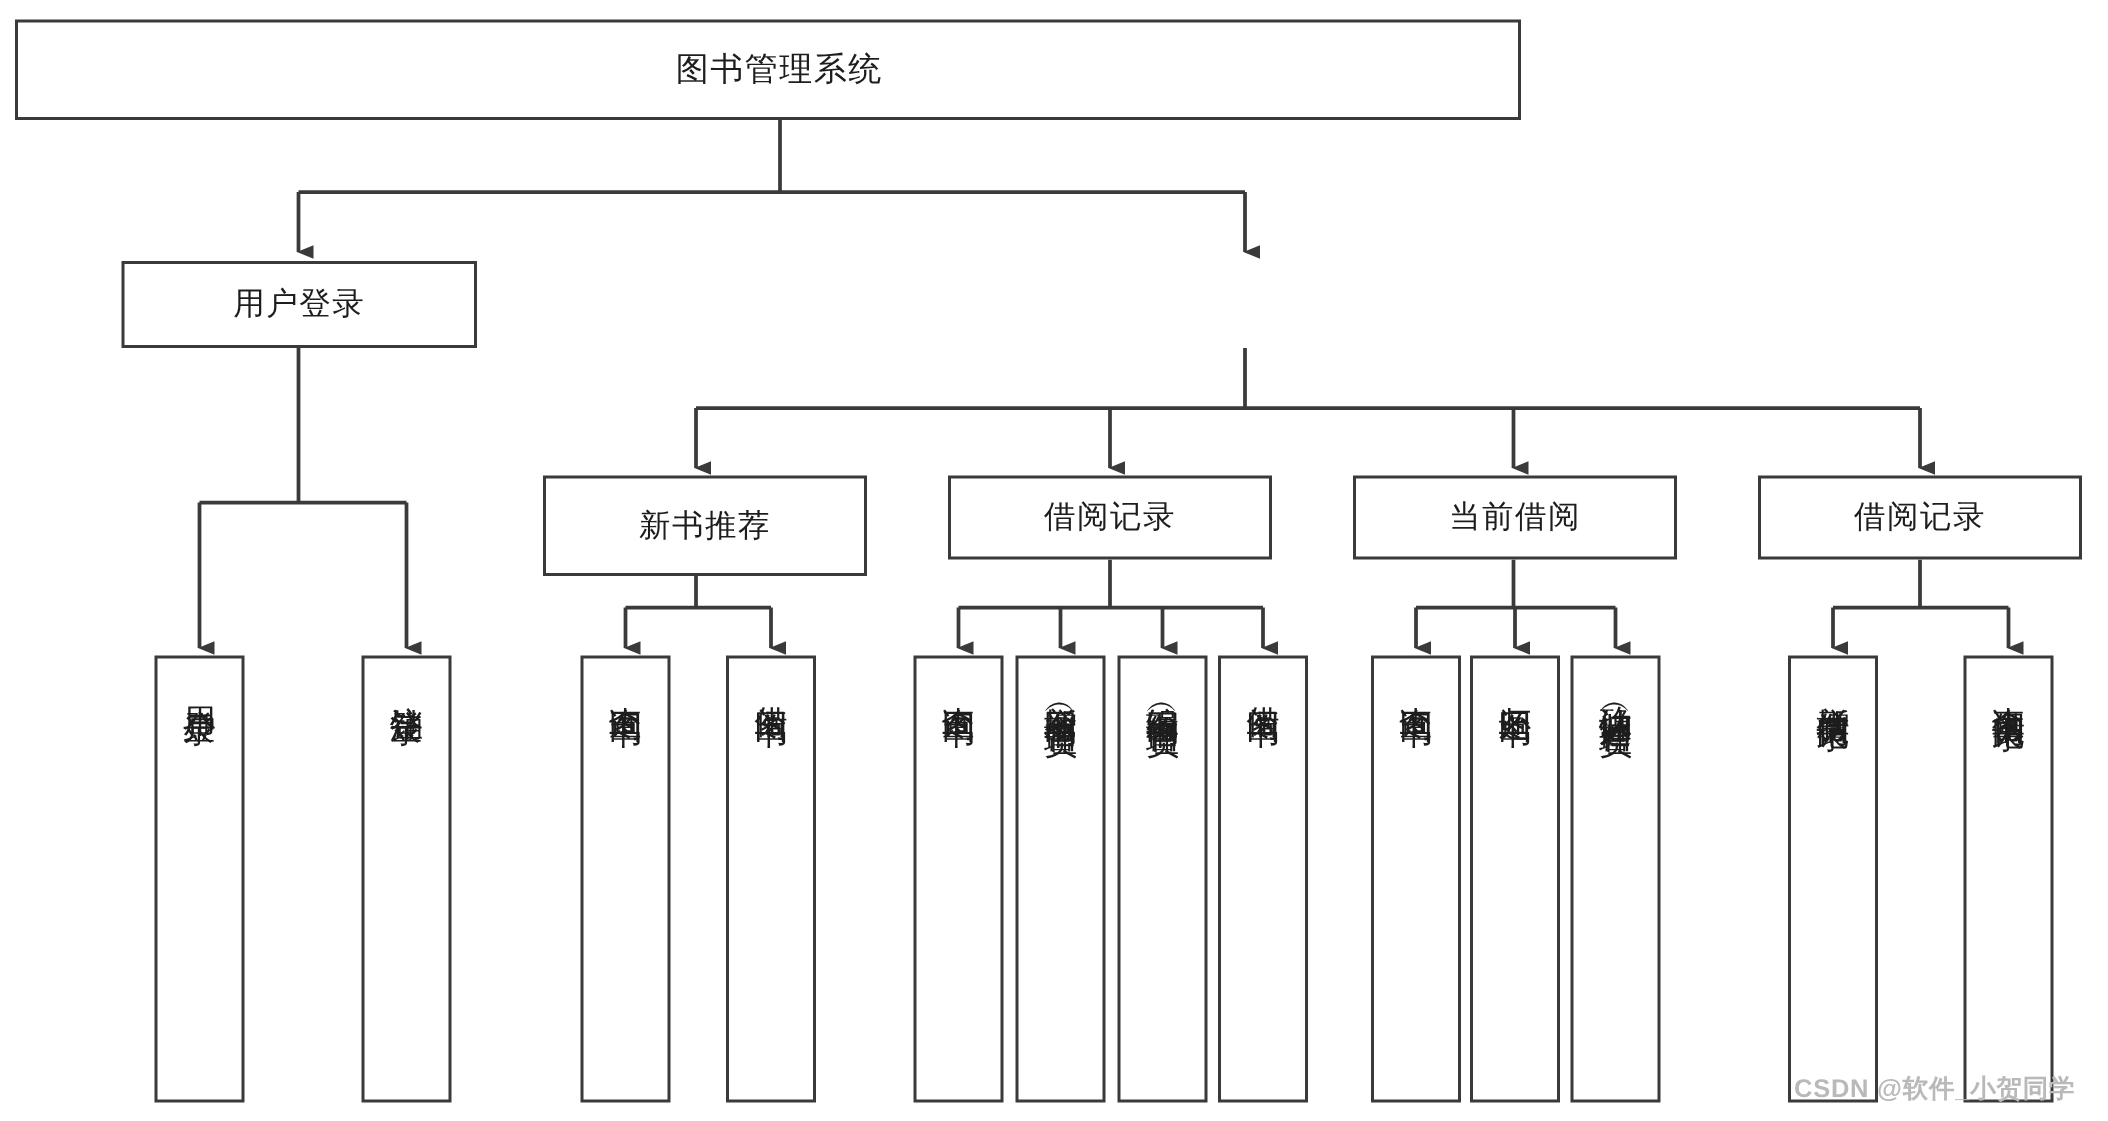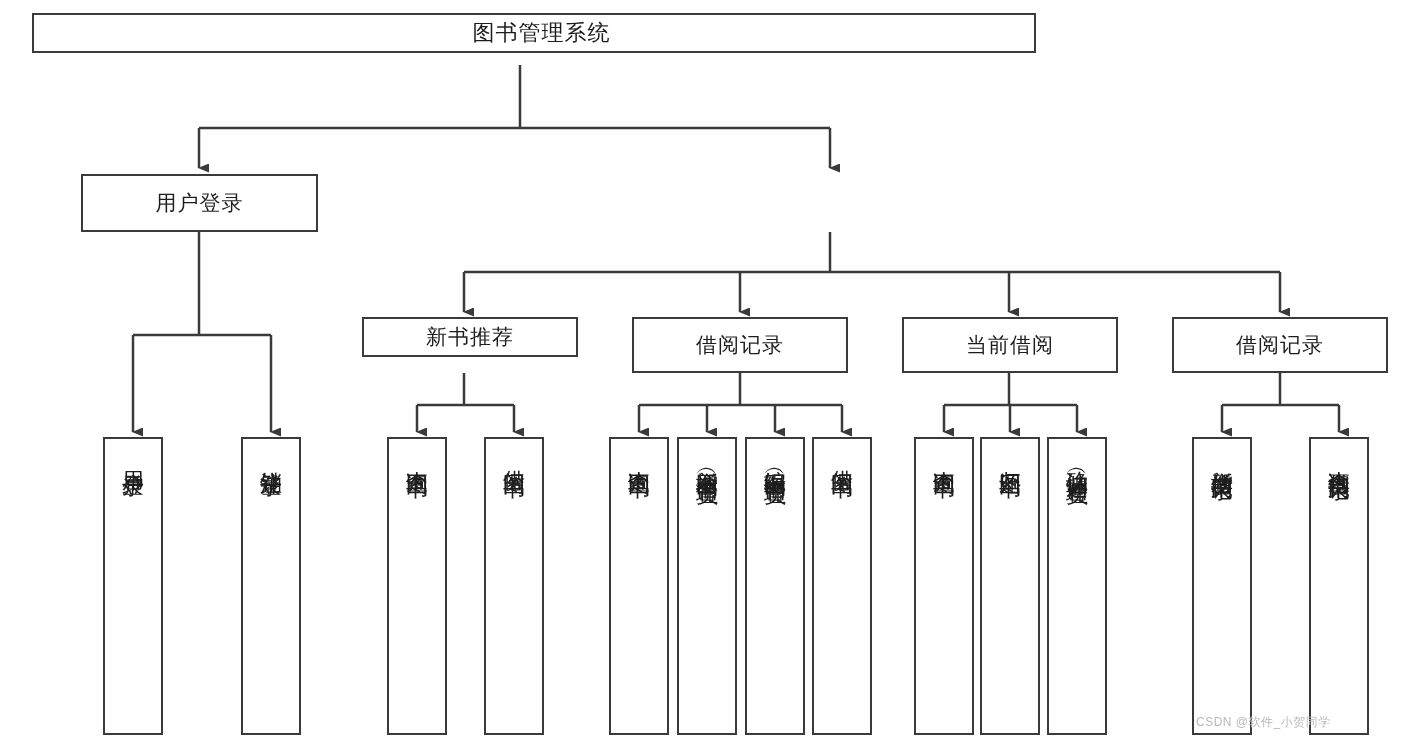--- a/index.html
+++ b/index.html
@@ -55,25 +55,26 @@
     font-size: 22px;
     line-height: 1.18;
     letter-spacing: 2px;
     white-space: nowrap;
     display: block;
   }
   .watermark {
     position: absolute;
     left: 1196px;
     top: 714px;
-    font-size: 12px;
+    font-size: 17px;
     color: #b9b9b9;
     letter-spacing: 0.5px;
     white-space: nowrap;
     font-family: "Liberation Sans", "DejaVu Sans", sans-serif;
+    font-weight: bold;
   }
 </style>
 </head>
 <body>
 
 <div id="diagram-root">
 
   <svg class="edges" viewBox="0 0 1405 747">
     <defs>
       <marker id="arrowhead" markerWidth="9" markerHeight="11" refX="4.5" refY="10" orient="auto" markerUnits="userSpaceOnUse">
@@ -117,29 +118,29 @@
       <path d="M1010,405 L1010,432" marker-end="url(#arrowhead)"></path>
       <path d="M1077,405 L1077,432" marker-end="url(#arrowhead)"></path>
 
       <path d="M1280,373 L1280,405"></path>
       <path d="M1222,405 L1339,405"></path>
       <path d="M1222,405 L1222,432" marker-end="url(#arrowhead)"></path>
       <path d="M1339,405 L1339,432" marker-end="url(#arrowhead)"></path>
     </g>
   </svg>
 
-  <div class="node node-h node-root" style="left:32px; top:13px; width:1004px; height:40px;padding-left:15px;">
+  <div class="node node-h node-root" style="left:10px; top:13px; width:1004px; height:67px;padding-left:15px;">
     <span>图书管理系统</span>
   </div>
 
   <div class="node node-h" style="left:81px; top:174px; width:237px; height:58px;">
     <span>用户登录</span>
   </div>
 
-  <div class="node node-h" style="left:362px; top:317px; width:216px; height:40px;">
+  <div class="node node-h" style="left:362px; top:317px; width:216px; height:67px;">
     <span>新书推荐</span>
   </div>
   <div class="node node-h" style="left:632px; top:317px; width:216px; height:56px;">
     <span>借阅记录</span>
   </div>
   <div class="node node-h" style="left:902px; top:317px; width:216px; height:56px;text-align:right;">
     <span>当前借阅</span>
   </div>
   <div class="node node-h" style="left:1172px; top:317px; width:216px; height:56px;">
     <span>借阅记录</span>

